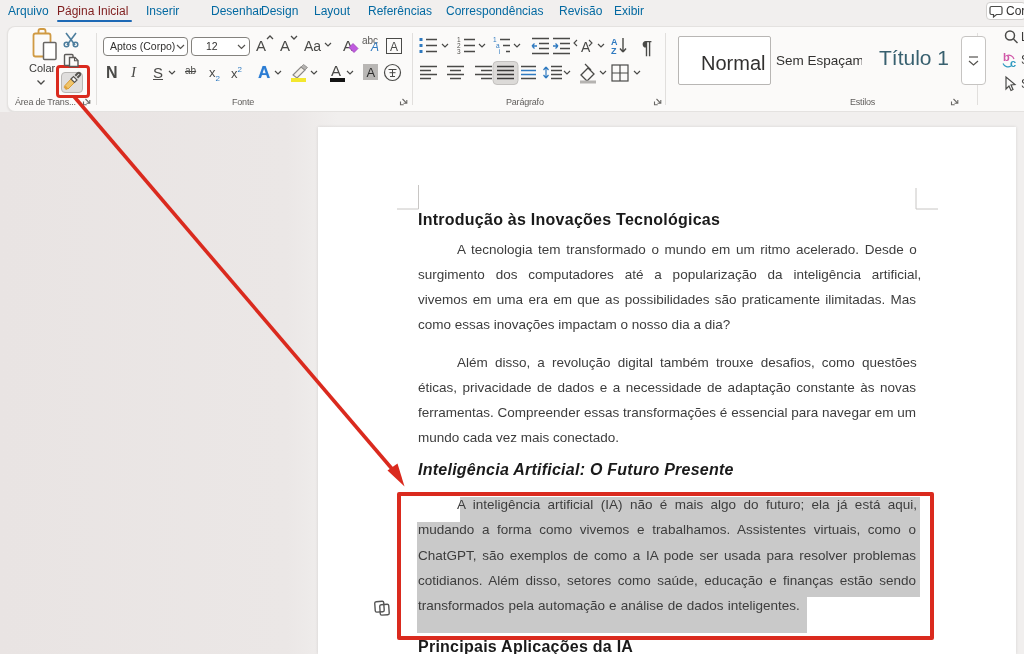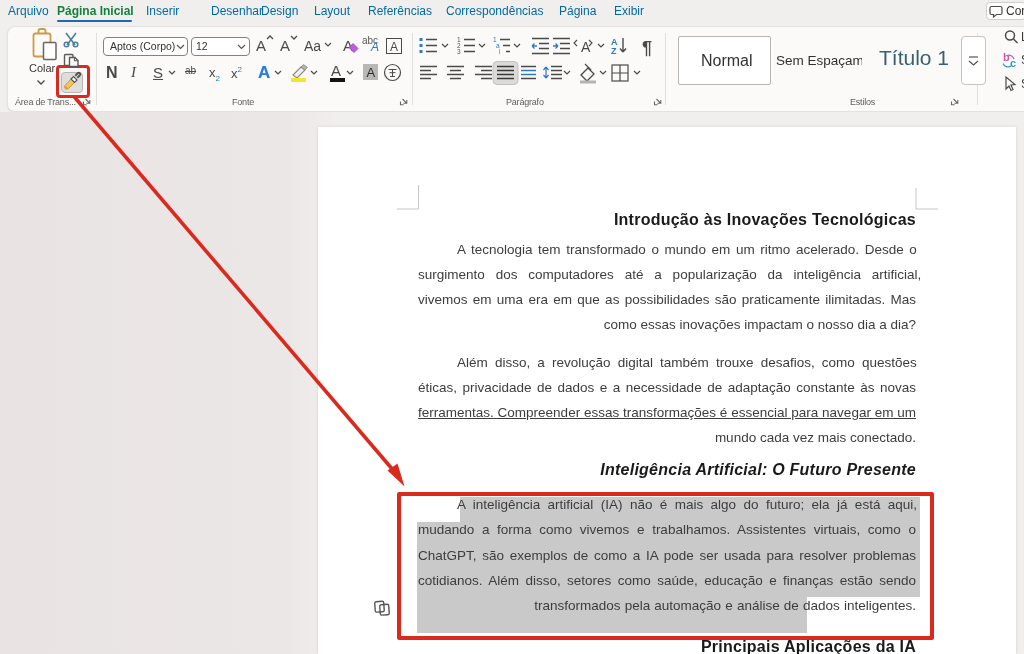--- a/index.html
+++ b/index.html
@@ -3,34 +3,34 @@
 <meta charset="utf-8">
 <style>
   * { margin:0; padding:0; box-sizing:border-box; }
   html,body { width:1024px; height:654px; overflow:hidden; }
   body { font-family:"Liberation Sans", sans-serif; position:relative; background:#f1efee; }
   .abs { position:absolute; }
 
   
   #tabrow { left:0; top:0; width:1024px; height:26px; background:#f1efee; }
   .tab { position:absolute; top:4px; font-size:12px; color:#0369a1; white-space:nowrap; }
-  .tab.sel { color:#15803d; font-weight:bold; }
+  .tab.sel { color:#7f1d1d; font-weight:normal; }
 
   
   #ribbon { left:7px; top:26px; width:1017px; height:86px; background:#fbfaf9; border:1px solid #e4e2e0; border-right:none; border-radius:8px 0 0 8px; box-shadow:0 1px 2px rgba(0,0,0,.07); }
   .vsep { position:absolute; top:33px; height:72px; width:1px; background:#e1dfdd; }
   .glabel { position:absolute; top:96.5px; font-size:9px; letter-spacing:-0.2px; color:#605e5c; white-space:nowrap; }
 
   .combo { position:absolute; background:#fff; border:1px solid #84827e; border-radius:4px; font-size:10.5px; color:#323130; }
 
   
   #docbg { left:0; top:112px; width:1024px; height:542px; background:linear-gradient(90deg,#e9e4e3 0%, #ebe7e6 28%, #f1efee 33%, #f1efee 100%); }
   #page { left:318px; top:127px; width:698px; height:527px; background:#fff; box-shadow:0 0 3px rgba(0,0,0,.12); }
 
-  .docline { position:absolute; left:418px; width:498px; font-size:13.5px; color:#3d3d3d; white-space:nowrap;text-align:right; }
+  .docline { position:absolute; left:418px; width:498px; font-size:13.5px; color:#3d3d3d; white-space:nowrap; }
   .h { font-weight:bold; color:#1a1a1a; font-size:16px; letter-spacing:0.25px; }
 
   .graysel { position:absolute; background:#c9c9c9; }
 
   #redrect { left:397px; top:492px; width:537px; height:148px; border:4px solid #da2a1e; border-radius:2px; }
   #redbox-fp { left:55.5px; top:65px; width:34px; height:32.5px; border:3.5px solid #da2a1e; border-radius:4px; }
 
   .ricon { position:absolute; font-size:13px; color:#4a4a48; }
 </style>
 </head>
@@ -39,21 +39,21 @@
 <div class="abs" id="tabrow"></div>
 <div class="tab abs" style="left:8px;">Arquivo</div>
 <div class="tab sel abs" style="left:57px;">Página Inicial</div>
 <div class="abs" style="left:57px;top:19.5px;width:74.5px;height:2.5px;background:#1d69b5;border-radius:1px;"></div>
 <div class="tab abs" style="left:146px;">Inserir</div>
 <div class="tab abs" style="left:211px;">Desenhar</div>
 <div class="tab abs" style="left:261px;">Design</div>
 <div class="tab abs" style="left:314px;">Layout</div>
 <div class="tab abs" style="left:368px;">Referências</div>
 <div class="tab abs" style="left:446px;">Correspondências</div>
-<div class="tab abs" style="left:559px;">Página</div>
+<div class="tab abs" style="left:559px;">Revisão</div>
 <div class="tab abs" style="left:614px;">Exibir</div>
 <div class="tab abs" style="left:623px;margin-top:28px;">Ajuda</div>
 
 <div class="abs" style="left:986px;top:2px;width:40px;height:18px;background:#fff;border:1px solid #d1cfcd;border-radius:4px;"></div>
 <div class="abs" style="left:1006px;top:4px;font-size:12px;color:#323130;">Cor</div>
 
 <div class="abs" id="ribbon"></div>
 
 <div class="vsep" style="left:96px;"></div>
 <div class="vsep" style="left:412px;"></div>
@@ -64,21 +64,21 @@
 <div class="glabel" style="left:232px;">Fonte</div>
 <div class="glabel" style="left:506px;">Parágrafo</div>
 <div class="glabel" style="left:806px;padding-left:44px;">Estilos</div>
 
 <div class="abs" style="left:29px;top:62px;font-size:11px;color:#3b3a39;">Colar</div>
 
 <div class="abs" style="left:61px;top:71.5px;width:21.5px;height:21.5px;background:#e0dedd;border:1px solid #b8b6b4;border-radius:4px;"></div>
 <div class="abs" id="redbox-fp"></div>
 
 <div class="combo" style="left:103px;top:37px;width:85px;height:19px;line-height:17px;padding-left:6px;">Aptos (Corpo)</div>
-<div class="combo" style="left:191px;top:37px;width:59px;height:19px;line-height:17px;padding-left:4px;">12</div>
+<div class="combo" style="left:191px;top:37px;width:59px;height:19px;line-height:17px;padding-left:14px;">12</div>
 
 <div class="ricon" style="left:256px;top:37px;font-size:15px;">A</div>
 <div class="ricon" style="left:280px;top:37px;font-size:15px;">A</div>
 <div class="ricon" style="left:304px;top:38px;font-size:14px;">Aa</div>
 <div class="ricon" style="left:343px;top:37px;font-size:15px;">A</div>
 <div class="ricon" style="left:362px;top:35px;font-size:10px;color:#5a5856;">abc</div>
 <div class="ricon" style="left:371px;top:40px;font-size:12px;font-style:italic;color:#2f7ac0;">A</div>
 <div class="abs" style="left:386px;top:38px;width:16px;height:16px;border:1.4px solid #4a4a48;"></div>
 <div class="ricon" style="left:390px;top:39.5px;font-size:12px;">A</div>
 
@@ -88,41 +88,41 @@
 <div class="ricon" style="left:185px;top:65px;font-size:10px;text-decoration:line-through;text-align:center;">ab</div>
 <div class="ricon" style="left:209px;top:65px;font-size:13px;">x<span style="font-size:8px;vertical-align:-4px;color:#2f7ac0;">2</span></div>
 <div class="ricon" style="left:231px;top:65px;font-size:13px;">x<span style="font-size:8px;vertical-align:6px;color:#2f7ac0;">2</span></div>
 <div class="ricon" style="left:258px;top:63px;font-size:17px;font-weight:bold;color:#2b7cd3;text-shadow:0 0 1px #9ec6ef;">A</div>
 <div class="ricon" style="left:331px;top:62px;font-size:15px;">A</div>
 <div class="abs" style="left:330px;top:78px;width:15px;height:3.5px;background:#141414;"></div>
 <div class="abs" style="left:363px;top:64px;width:15px;height:16px;background:#b9b7b5;"></div>
 <div class="ricon" style="left:366.5px;top:65px;font-size:13px;color:#2d2d2d;">A</div>
 
 <div class="abs" style="left:678px;top:36px;width:93px;height:49px;background:#fff;border:1px solid #b8b6b4;border-radius:2px;"></div>
-<div class="abs" style="left:701px;top:52px;font-size:16px;color:#323130;">Normal</div>
+<div class="abs" style="left:701px;top:52px;font-size:20px;color:#323130;">Normal</div>
 <div class="abs" style="left:776px;top:52.5px;font-size:13.5px;color:#323130;white-space:nowrap;width:86px;overflow:hidden;">Sem Espaçam</div>
 <div class="abs" style="left:879px;top:46px;font-size:21px;color:#38606f;white-space:nowrap;">Título 1</div>
 <div class="abs" style="left:961px;top:36px;width:25px;height:49px;background:#fff;border:1px solid #c6c4c2;border-radius:4px;"></div>
 
 <div class="abs" id="docbg"></div>
 <div class="abs" id="page"></div>
 
 <div class="graysel" style="left:460px;top:497px;width:460px;height:25.4px;"></div>
 <div class="graysel" style="left:416.5px;top:522.4px;width:503.5px;height:75px;"></div>
 <div class="graysel" style="left:416.5px;top:597.4px;width:390.5px;height:35.9px;"></div>
 
 <div class="docline h" style="top:210.5px;">Introdução às Inovações Tecnológicas</div>
 <div class="docline" style="top:241.5px;text-indent:39px;word-spacing:1.9px;">A tecnologia tem transformado o mundo em um ritmo acelerado. Desde o</div>
 <div class="docline" style="top:266.5px;word-spacing:7.1px;">surgimento dos computadores até a popularização da inteligência artificial,</div>
 <div class="docline" style="top:291.5px;word-spacing:1.55px;">vivemos em uma era em que as possibilidades são praticamente ilimitadas. Mas</div>
 <div class="docline" style="top:316.5px;">como essas inovações impactam o nosso dia a dia?</div>
 
 <div class="docline" style="top:354.5px;text-indent:39px;word-spacing:3.4px;">Além disso, a revolução digital também trouxe desafios, como questões</div>
 <div class="docline" style="top:379.5px;word-spacing:1.74px;">éticas, privacidade de dados e a necessidade de adaptação constante às novas</div>
-<div class="docline" style="top:404.5px;word-spacing:0.06px;text-decoration:underline;">ferramentas. Compreender essas transformações é essencial para navegar em um</div>
+<div class="docline" style="top:404.5px;word-spacing:0.06px;">ferramentas. Compreender essas transformações é essencial para navegar em um</div>
 <div class="docline" style="top:429.5px;">mundo cada vez mais conectado.</div>
 
 <div class="docline h" style="top:461px;font-style:italic;">Inteligência Artificial: O Futuro Presente</div>
 
 <div class="docline" style="top:496.5px;text-indent:39px;word-spacing:3.64px;">A inteligência artificial (IA) não é mais algo do futuro; ela já está aqui,</div>
 <div class="docline" style="top:522px;word-spacing:3.88px;">mudando a forma como vivemos e trabalhamos. Assistentes virtuais, como o</div>
 <div class="docline" style="top:547.5px;word-spacing:1.98px;">ChatGPT, são exemplos de como a IA pode ser usada para resolver problemas</div>
 <div class="docline" style="top:573px;word-spacing:2.67px;">cotidianos. Além disso, setores como saúde, educação e finanças estão sendo</div>
 <div class="docline" style="top:598px;word-spacing:0.4px;">transformados pela automação e análise de dados inteligentes.</div>
 

